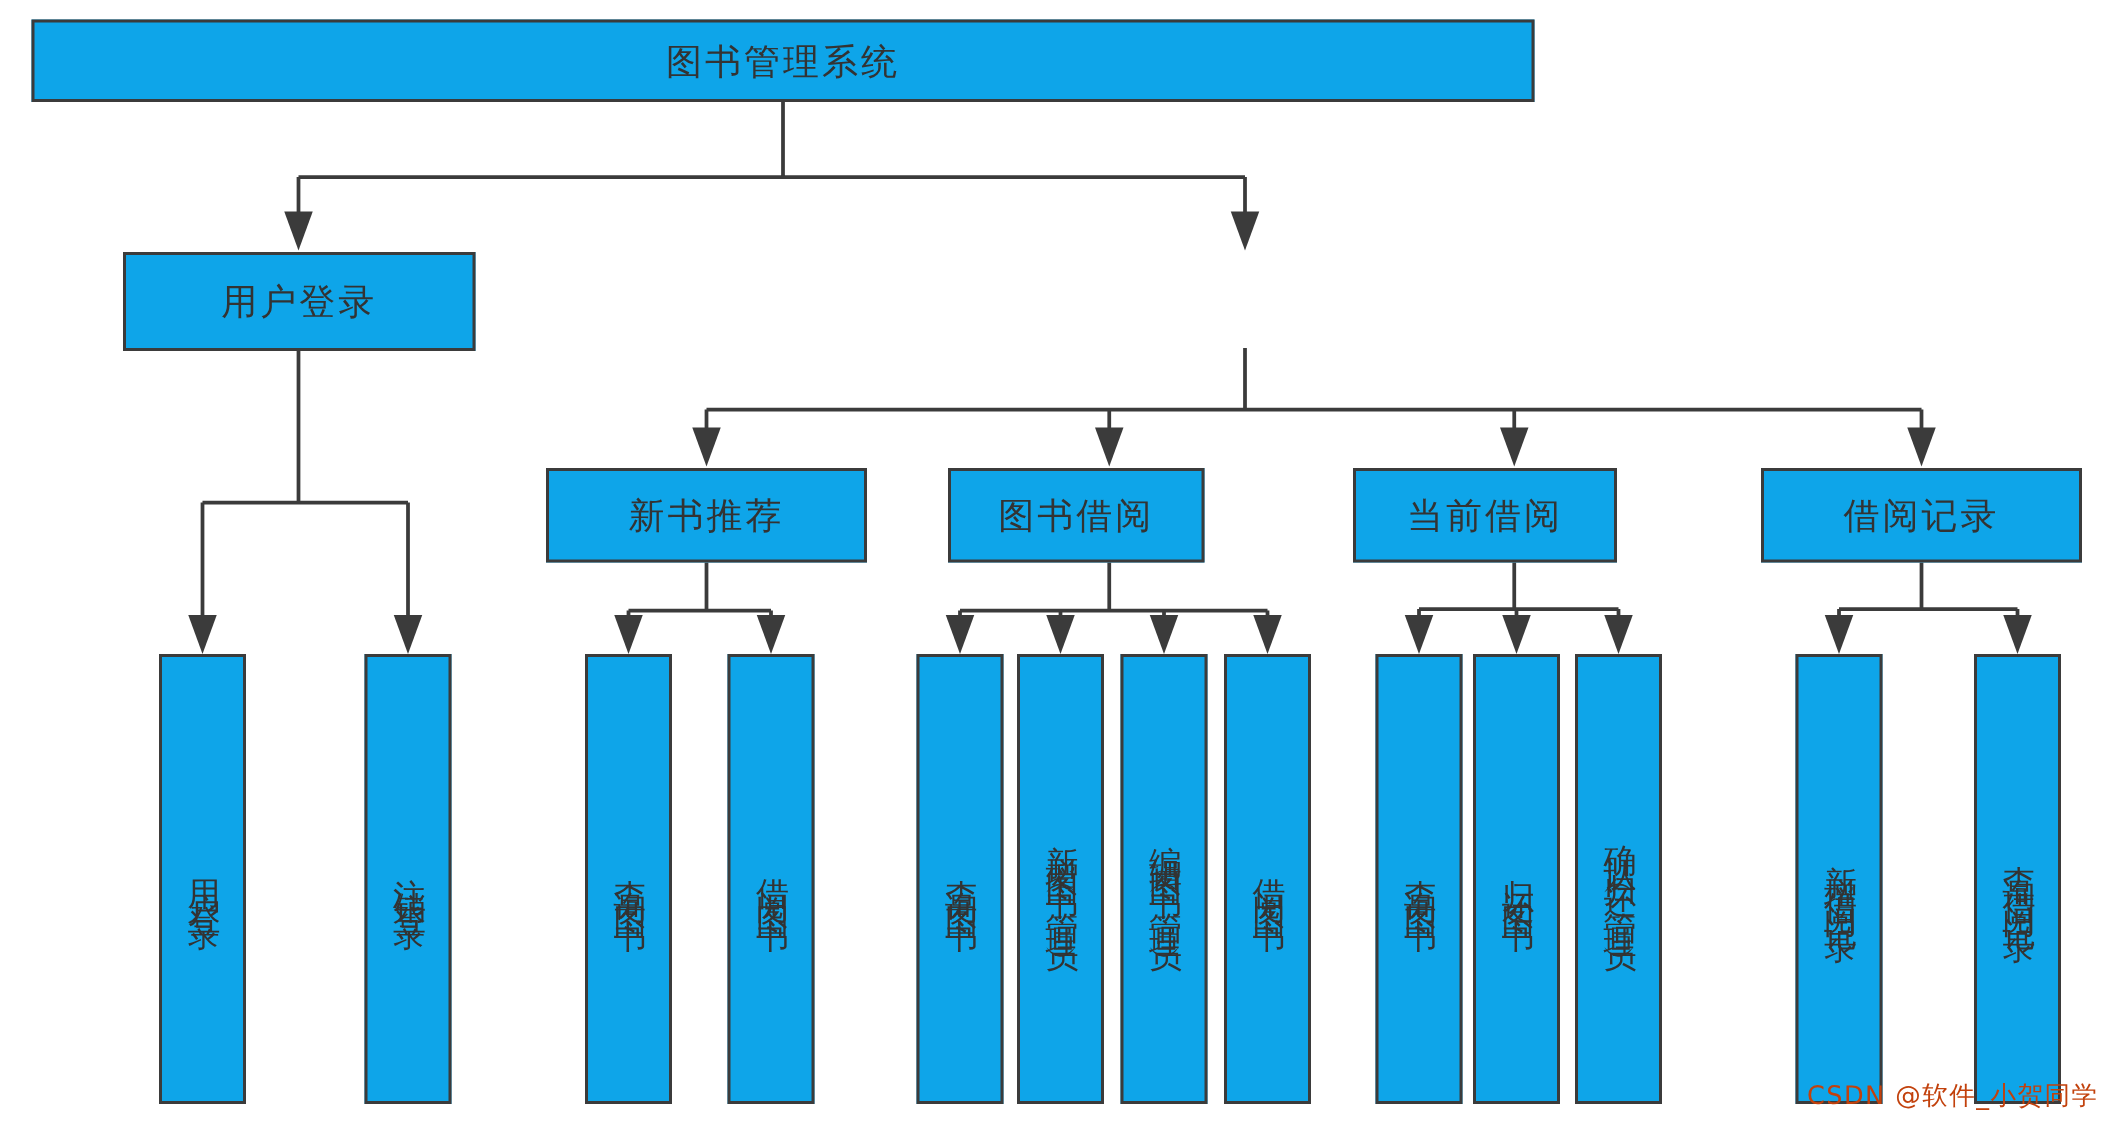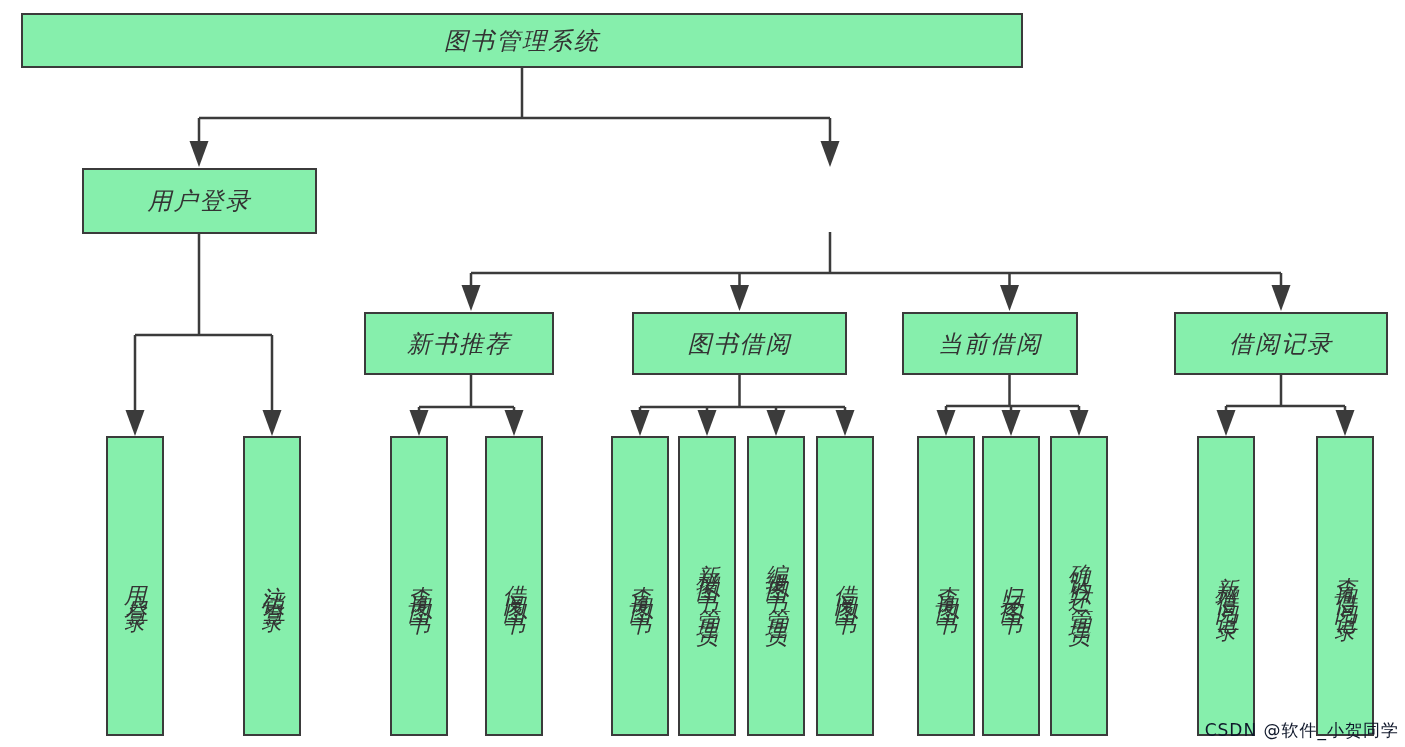--- a/index.html
+++ b/index.html
@@ -11,48 +11,47 @@
     font-family: "DejaVu Sans", "Liberation Sans", sans-serif;
     overflow: hidden;
   }
   .edges-svg {
     position: absolute;
     left: 0; top: 0;
     width: 1405px; height: 747px;
   }
   .box {
     position: absolute;
-    background: #86efac;
+    background: #0ea5e9;
     border: 2.5px solid #3b3b3b;
     box-sizing: border-box;
     display: flex;
     align-items: center;
     justify-content: center;
     color: #333333;
-    font-style: italic;
   }
   .hlabel {
     font-size: 24px;
     letter-spacing: 2px;
     white-space: nowrap;
   }
   .vlabel {
     writing-mode: vertical-rl;
     text-orientation: upright;
     font-size: 22px;
     line-height: 1;
     letter-spacing: 9px;
     color: #333333;
   }
   .watermark {
     position: absolute;
     right: 6px;
     bottom: 5px;
     font-size: 17px;
-    color: #0f172a;
+    color: #c2410c;
     letter-spacing: 1px;
     white-space: nowrap;
   }
 </style>
 </head>
 <body>
 
 <div class="canvas">
 
   <svg class="edges-svg" viewBox="0 0 1405 747" xmlns="http://www.w3.org/2000/svg">
@@ -92,24 +91,24 @@
   </svg>
 
   <div class="box" style="left:21px; top:13px; width:1002px; height:55px;">
     <span class="hlabel">图书管理系统</span>
   </div>
 
   <div class="box" style="left:82px; top:168px; width:235px; height:66px;">
     <span class="hlabel">用户登录</span>
   </div>
 
-  <div class="box" style="left:364px; top:312px; width:190px; height:63px;">
+  <div class="box" style="left:364px; top:312px; width:214px; height:63px;">
     <span class="hlabel">新书推荐</span>
   </div>
-  <div class="box" style="left:632px; top:312px; width:215px; height:63px;">
+  <div class="box" style="left:632px; top:312px; width:171px; height:63px;">
     <span class="hlabel">图书借阅</span>
   </div>
   <div class="box" style="left:902px; top:312px; width:176px; height:63px;">
     <span class="hlabel">当前借阅</span>
   </div>
   <div class="box" style="left:1174px; top:312px; width:214px; height:63px;">
     <span class="hlabel">借阅记录</span>
   </div>
 
   <div class="box" style="left:106px; top:436px; width:58px; height:300px;">

